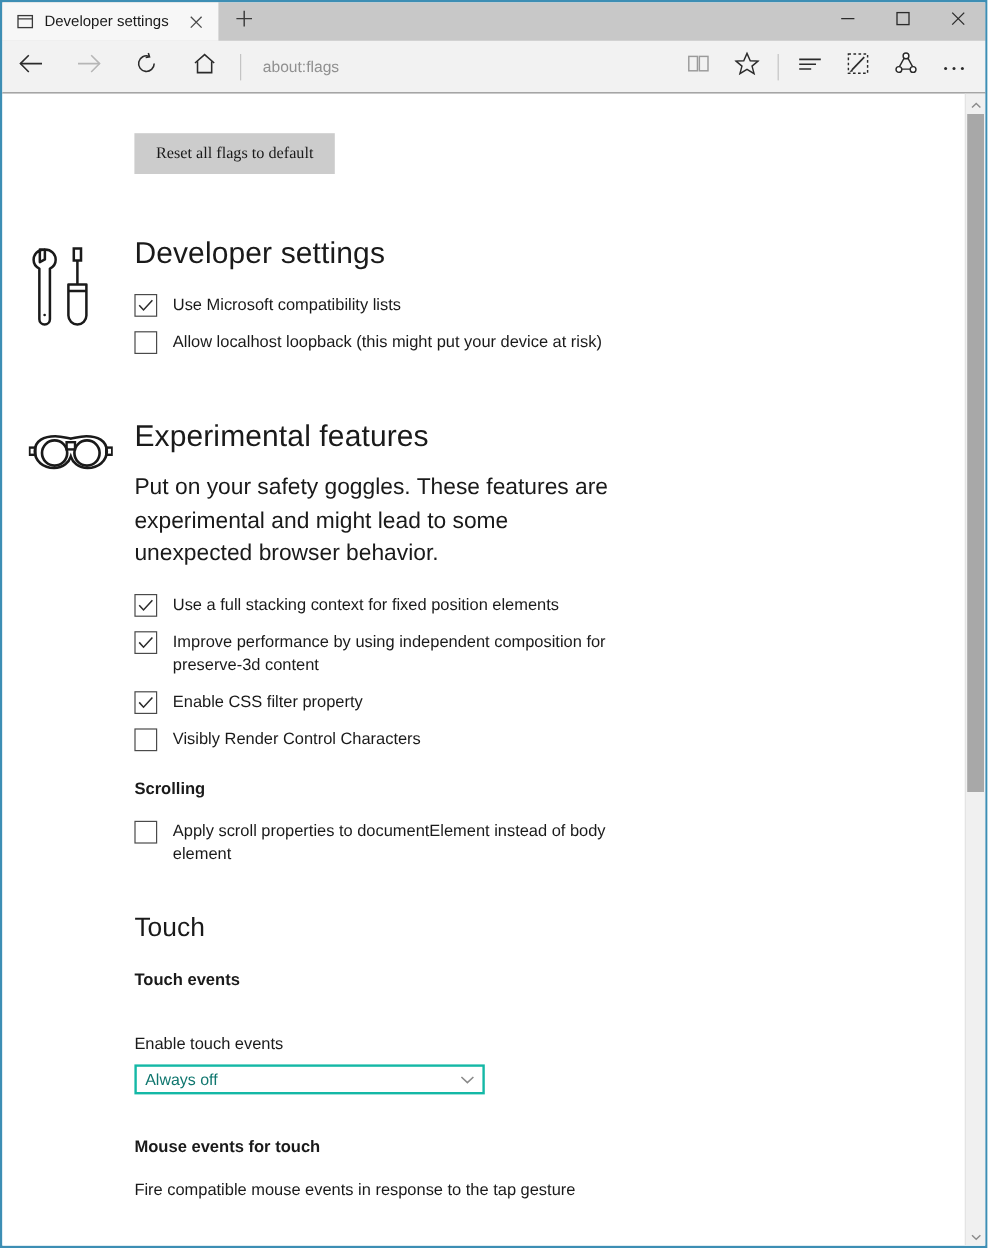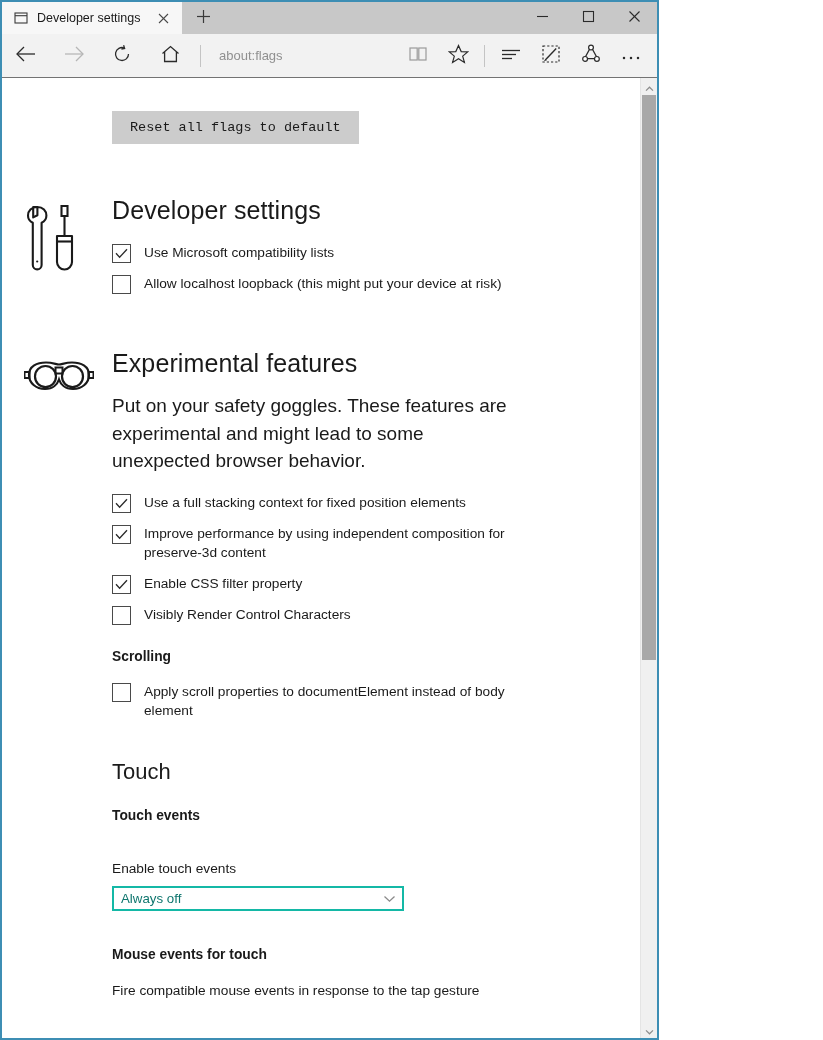--- a/index.html
+++ b/index.html
@@ -5,21 +5,21 @@
   * { box-sizing: border-box; margin: 0; padding: 0; }
   html, body {
     width: 823px; height: 1040px;
     font-family: "Liberation Sans", sans-serif;
     background: #ffffff;
     overflow: hidden;
   }
 
   .window {
     position: relative;
-    width: 659px; height: 1040px;
+    width: 823px; height: 1040px;
     border: 2px solid #3d8eb4;
     background: #ffffff;
     display: flex;
     flex-direction: column;
     justify-content: space-between;
   }
 
   
   .titlebar {
     height: 32px;
@@ -98,21 +98,21 @@
     position: relative;
     overflow: hidden;
   }
 
   .reset-btn {
     margin: 33px 0 0 110px;
     background: #cccccc;
     border: none;
     padding: 9px 18px;
     font-size: 13.5px;
-    font-family: Liberation Mono, monospace;
+    font-family: Liberation Serif, serif;
     color: #1a1a1a;
     display: inline-block;
   }
 
   .section { position: relative; }
   .section-icon {
     position: absolute;
     left: 22px;
   }
   .section-body { padding-left: 110px; padding-right: 30px; }

